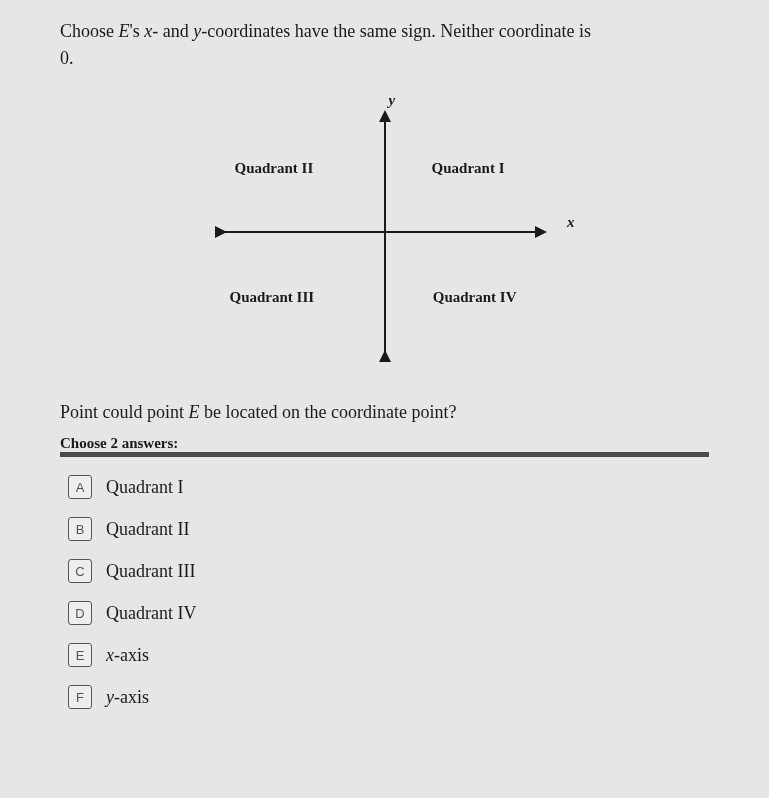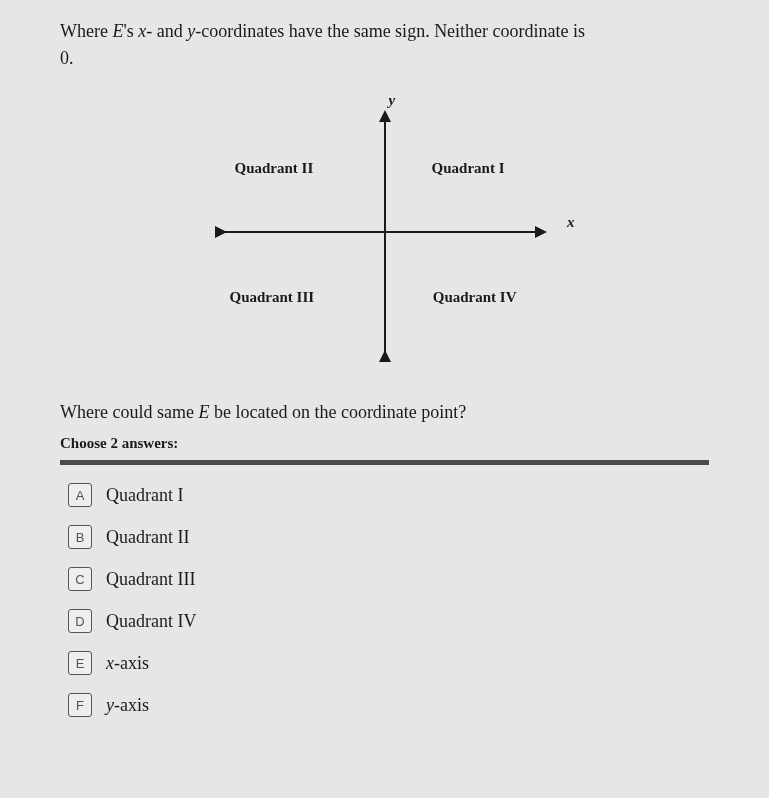--- a/index.html
+++ b/index.html
@@ -71,21 +71,20 @@
       font-size: 18px;
       font-weight: 500;
       margin-bottom: 12px;
     }
     .question-text .var {
       font-style: italic;
     }
     .instruction {
       font-size: 15px;
       font-weight: 600;
-      margin-bottom: 8px;
     }
     .divider {
       height: 5px;
       background: #4a4a4a;
       width: 100%;
       margin-bottom: 18px;
     }
     .answers {
       display: flex;
       flex-direction: column;
@@ -119,21 +118,21 @@
     svg.axes {
       position: absolute;
       top: 0;
       left: 0;
     }
   </style>
 </head>
 <body>
 
 <div class="problem-text">
-  <span>Where </span><span class="var">E</span><span>'s </span><span class="var">x</span><span>- and </span><span class="var">y</span><span>-coordinates have the same sign. Neither coordinate is</span>
+  <span>Choose </span><span class="var">E</span><span>'s </span><span class="var">x</span><span>- and </span><span class="var">y</span><span>-coordinates have the same sign. Neither coordinate is</span>
   <br>
   <span>0.</span>
 </div>
 
 <div class="diagram-container">
   <div class="diagram">
     <svg class="axes" width="380" height="280">
       <defs>
         <marker id="arrow" markerWidth="10" markerHeight="10" refX="5" refY="3" orient="auto" markerUnits="strokeWidth">
           <path d="M0,0 L6,3 L0,6 Z" fill="#1a1a1a"></path>
@@ -145,21 +144,21 @@
     <div class="y-axis-label">y</div>
     <div class="x-axis-label">x</div>
     <div class="quad-label q1">Quadrant I</div>
     <div class="quad-label q2">Quadrant II</div>
     <div class="quad-label q3">Quadrant III</div>
     <div class="quad-label q4">Quadrant IV</div>
   </div>
 </div>
 
 <div class="question-text">
-  <span>Where could same </span><span class="var">E</span><span> be located on the coordinate point?</span>
+  <span>Point could point </span><span class="var">E</span><span> be located on the coordinate point?</span>
 </div>
 
 <div class="instruction">Choose 2 answers:</div>
 
 <div class="divider"></div>
 
 <div class="answers">
   <div class="answer-row">
     <div class="letter-box">A</div>
     <div class="answer-label">Quadrant I</div>

